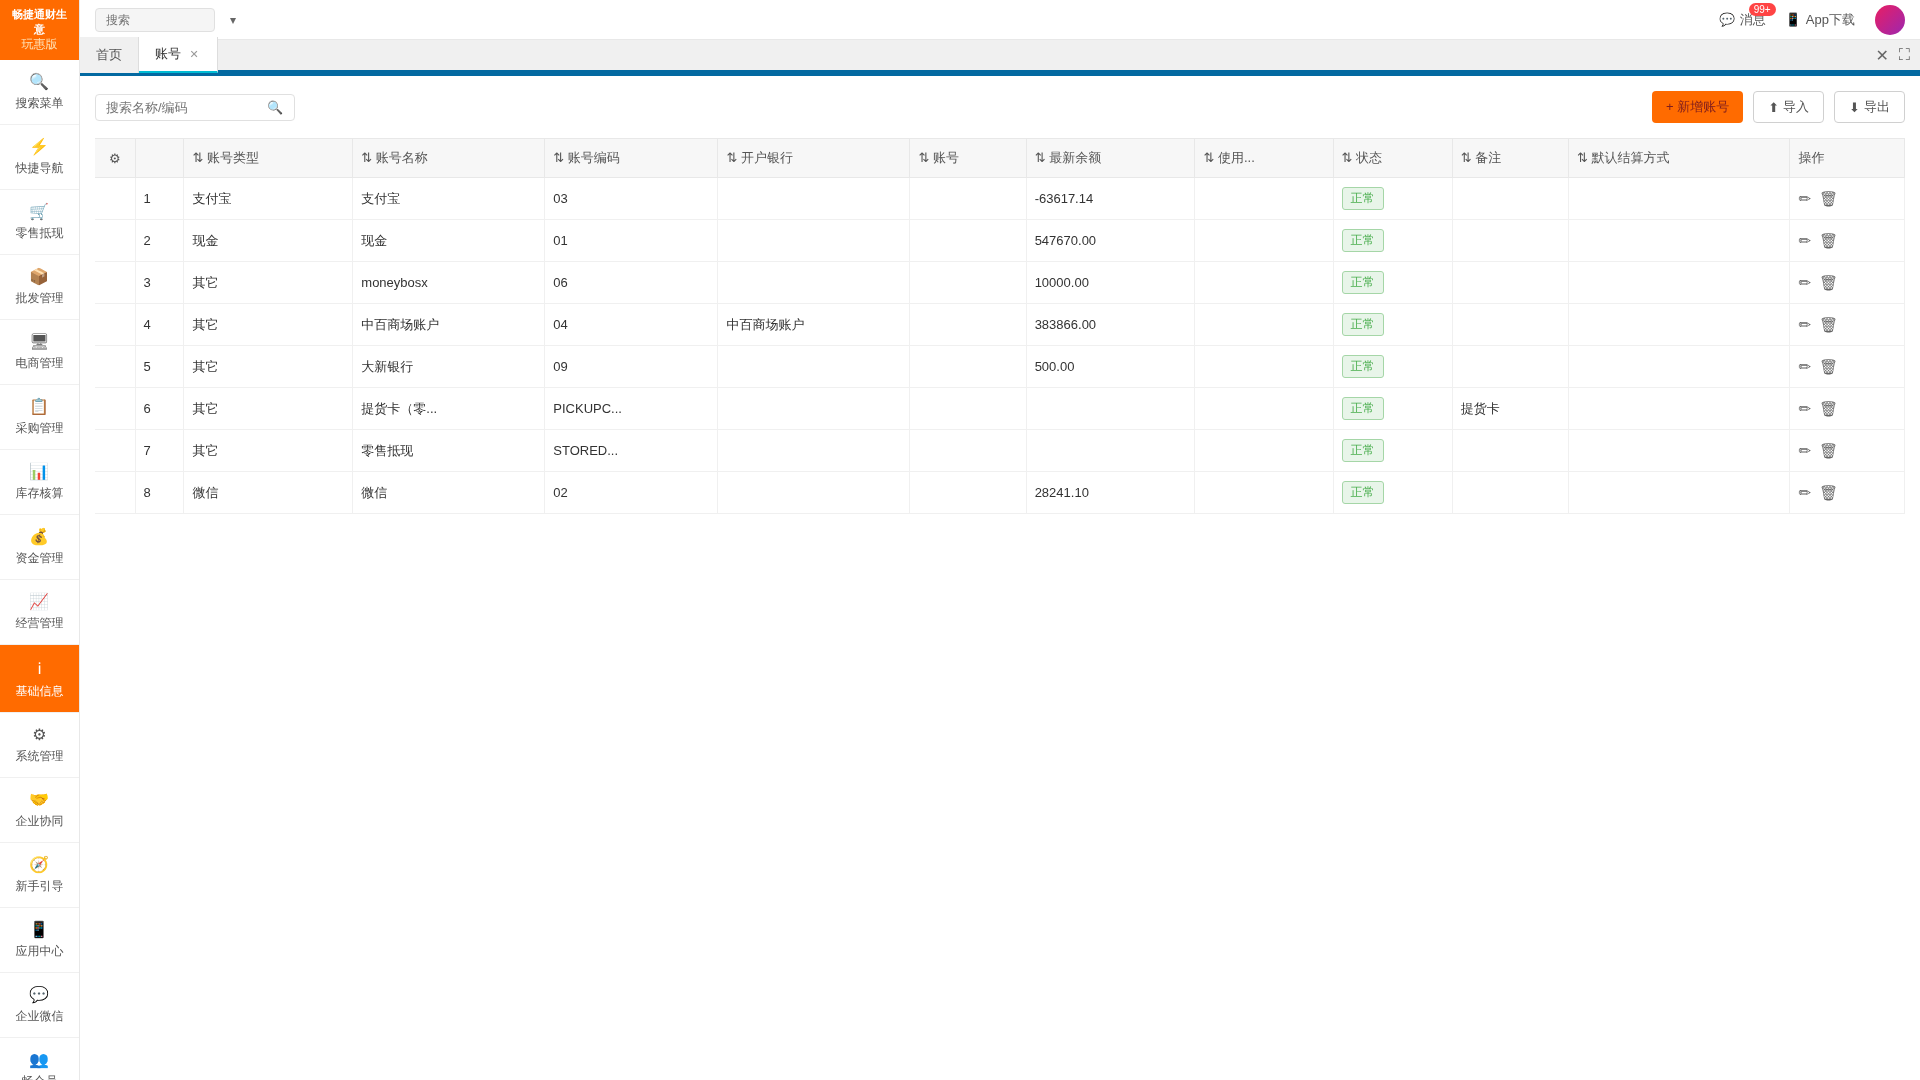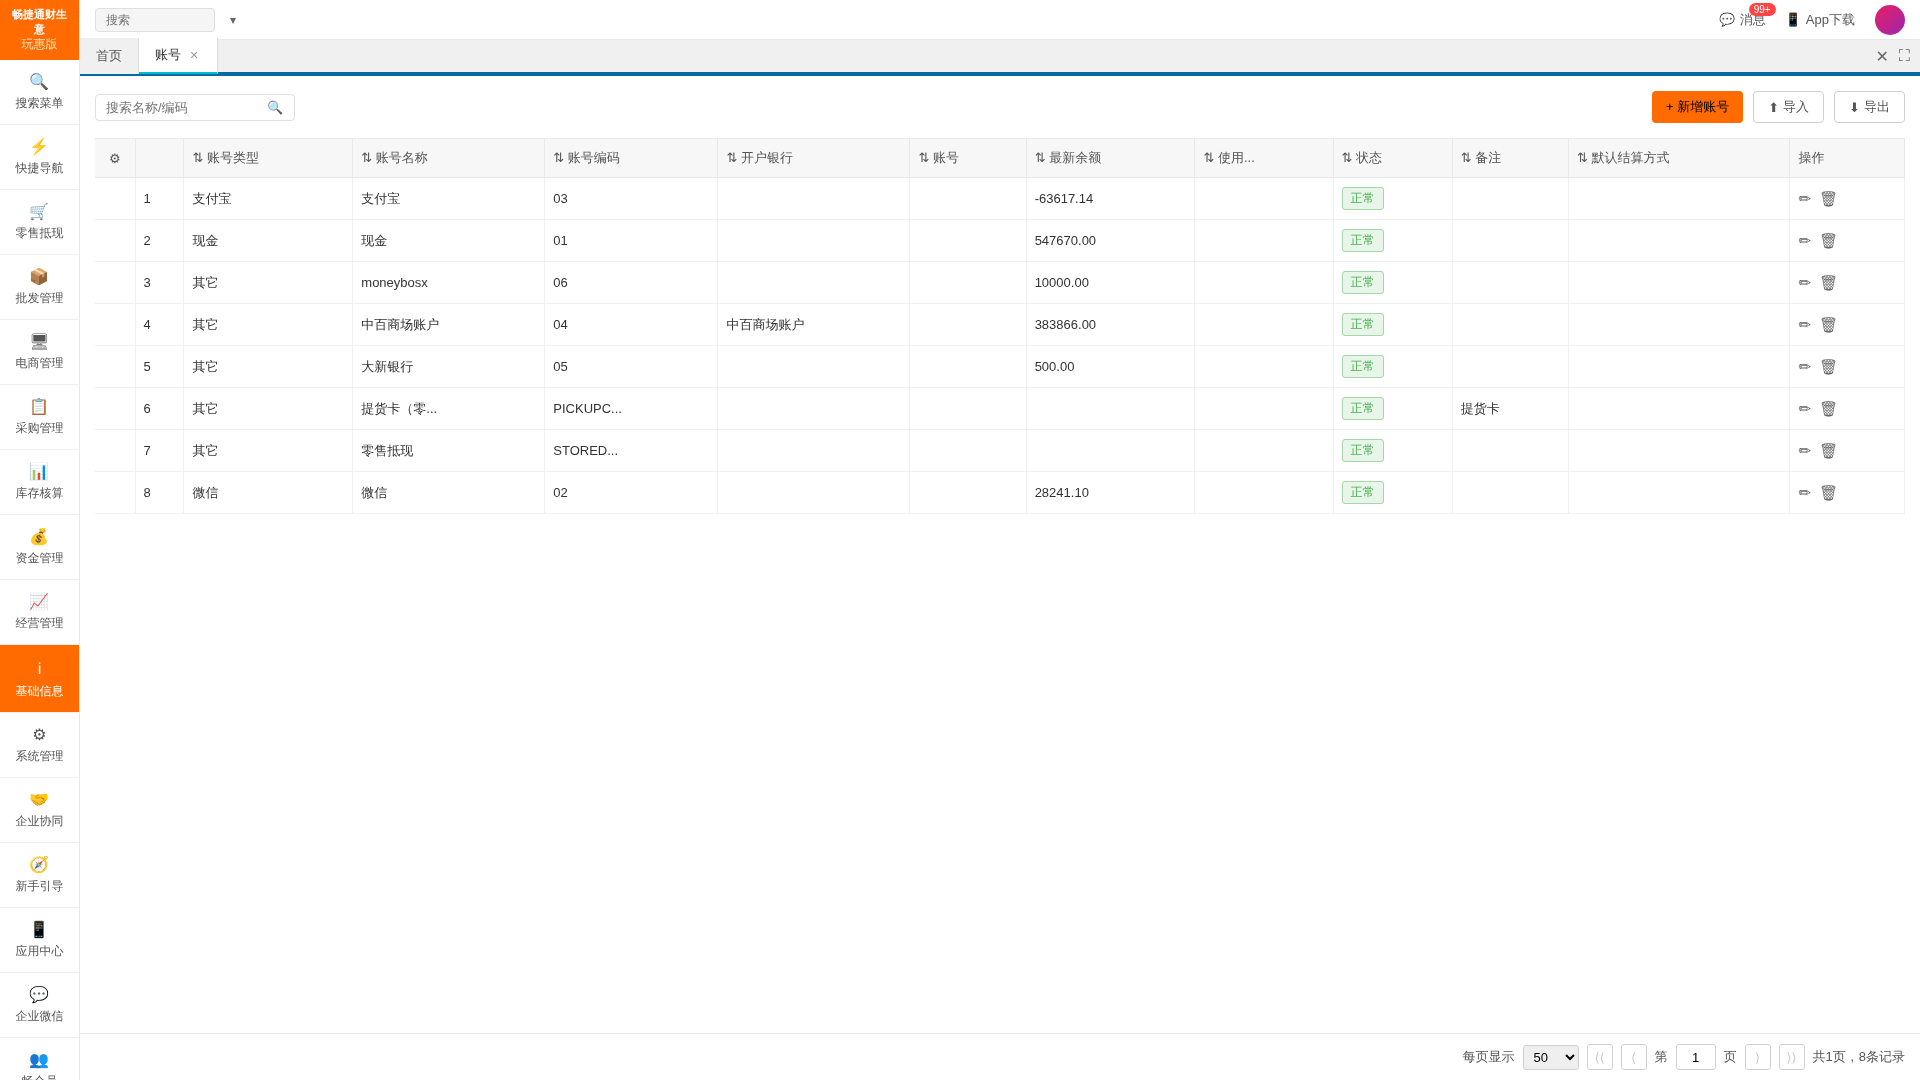--- a/index.html
+++ b/index.html
@@ -127,21 +127,21 @@
       overflow: hidden;
       cursor: pointer;
     }
 
     
     .tab-bar {
       height: 36px;
       background: #f0f0f0;
       display: flex;
       align-items: center;
-      border-bottom: 4px solid #0369a1;
+      border-bottom: 6px solid #0369a1;
       flex-shrink: 0;
     }
     .tab-item {
       height: 36px;
       padding: 0 16px;
       display: flex;
       align-items: center;
       cursor: pointer;
       font-size: 13px;
       color: #555;
@@ -206,21 +206,21 @@
       flex: 1;
       background: transparent;
     }
     .toolbar-right {
       display: flex;
       align-items: center;
       gap: 10px;
     }
     .btn-primary {
       background: #ff6b00;
-      color: #000000;
+      color: #7f1d1d;
       border: none;
       border-radius: 4px;
       padding: 7px 14px;
       cursor: pointer;
       font-size: 13px;
       display: flex;
       align-items: center;
       gap: 4px;
     }
     .btn-default {
@@ -563,21 +563,21 @@
         <span class="action-btn" title="编辑">✏</span>
         <span class="action-btn" title="删除">🗑</span>
       </div>
     </td>
   </tr>
           <tr>
     <td></td>
     <td>5</td>
     <td>其它</td>
     <td>大新银行</td>
-    <td>05</td>
+    <td>09</td>
     <td></td>
     <td></td>
     <td>500.00</td>
     <td></td>
     <td><span class="status-badge">正常</span></td>
     <td></td>
     <td></td>
     <td>
       <div class="action-btns">
         <span class="action-btn" title="编辑">✏</span>
@@ -642,30 +642,14 @@
       <div class="action-btns">
         <span class="action-btn" title="编辑">✏</span>
         <span class="action-btn" title="删除">🗑</span>
       </div>
     </td>
   </tr>
         </tbody>
     </table>
   </div>
 
-  <div class="pagination">
-    <span>每页显示</span>
-    <select class="page-size-select">
-      <option>50</option>
-      <option>100</option>
-      <option>200</option>
-    </select>
-    <div class="page-btn disabled">⟨⟨</div>
-    <div class="page-btn disabled">⟨</div>
-    <span>第</span>
-    <input class="page-input" type="text" value="1" style="">
-    <span>页</span>
-    <div class="page-btn disabled">⟩</div>
-    <div class="page-btn disabled">⟩⟩</div>
-    <span>共1页，8条记录</span>
-  </div>
 
 </div>
 
 </body></html>

